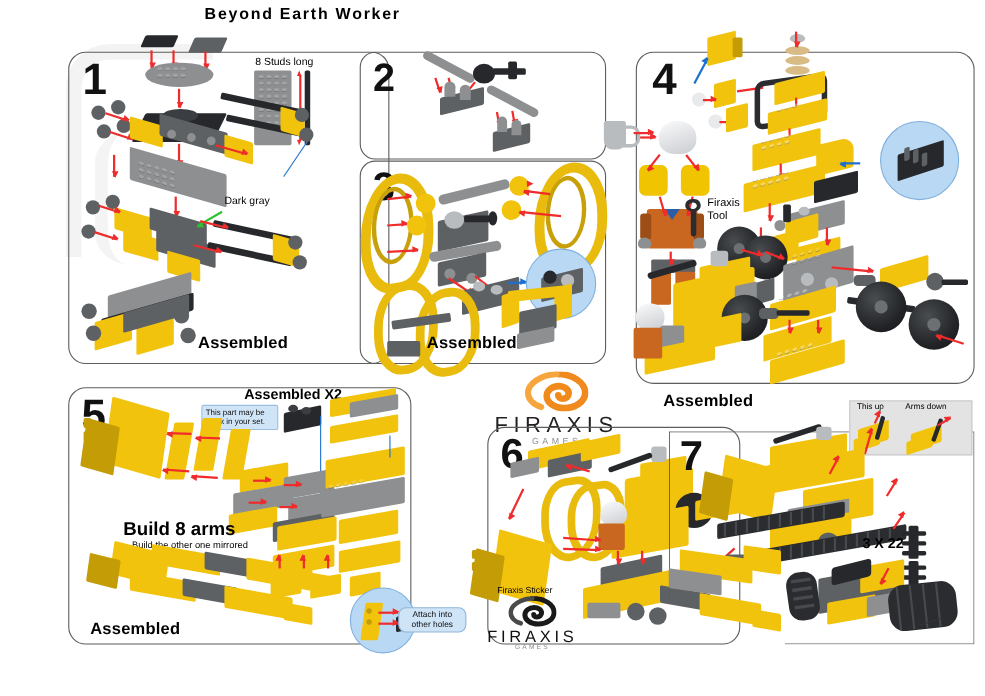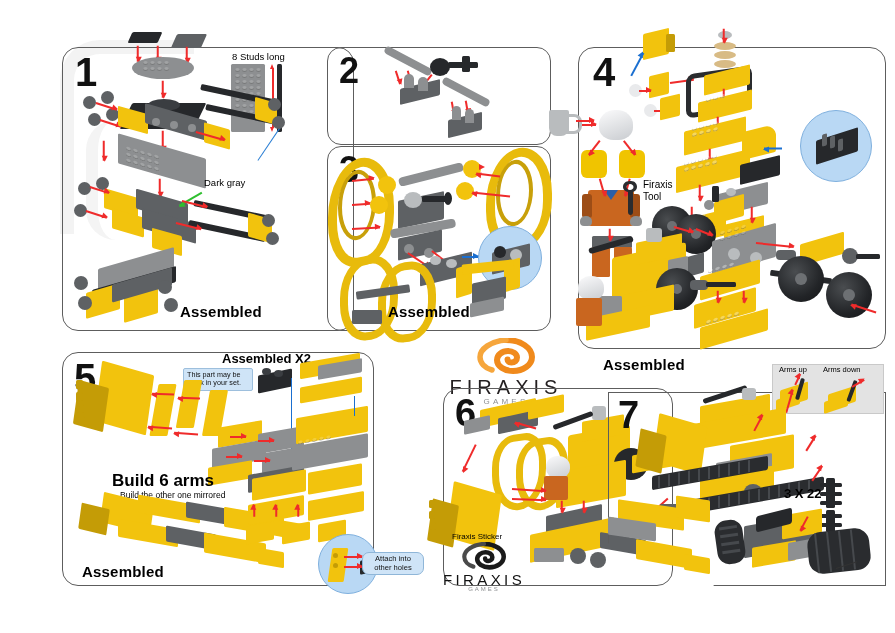--- a/index.html
+++ b/index.html
@@ -98,20 +98,21 @@
   .helmet{position:absolute;border-radius:48% 48% 42% 42%;background:linear-gradient(160deg,#fbfbfc,#c9ccd0);}
 </style>
 </head>
 <body>
 
 <div class="sheet">
 
   <div class="ghost"></div>
   <div class="ghost2"></div>
 
+  <div class="lbl lbl-title" style="left:186px;top:6px;">Beyond Earth Worker</div>
 
   <div class="panel" style="left:62px;top:47px;width:290px;height:282px;"></div>
   <div class="stepnum" style="left:75px;top:52px;font-size:40px;">1</div>
 
   <div class="pc" style="left:130px;top:30px;">
     <div class="brick blk" style="left:0;top:2px;width:30px;height:11px;transform:skewX(-24deg);"></div>
     <div class="brick gry-d" style="left:44px;top:4px;width:30px;height:14px;transform:skewX(-24deg);"></div>
   </div>
   <div class="ar" style="left:138px;top:45px;width:16px;transform:rotate(90deg);"></div>
   <div class="ar" style="left:158px;top:45px;width:16px;transform:rotate(90deg);"></div>
@@ -664,21 +665,21 @@
     <div class="brick gry" style="left:292px;top:440px;width:76px;height:24px;transform:skewY(-10deg);"></div>
     <div class="studs" style="left:298px;top:438px;grid-template-columns:repeat(5,1fr);transform:skewY(-10deg);">
       <div class="stud d"></div>
         <div class="stud d"></div>
         <div class="stud d"></div>
         <div class="stud d"></div>
         <div class="stud d"></div>
     </div>
   </div>
 
-  <div class="lbl lbl-bold-med" style="left:112px;top:472px;font-size:17px;font-weight:bold;">Build 6 arms</div>
+  <div class="lbl lbl-bold-med" style="left:112px;top:472px;font-size:17px;font-weight:bold;">Build 8 arms</div>
   <div class="lbl lbl-small" style="left:120px;top:491px;font-size:8.5px;">Build the other one mirrored</div>
 
   <div class="pc">
     <div class="brick yel" style="left:102px;top:498px;width:50px;height:30px;transform:skew(-8deg,14deg);"></div>
     <div class="brick yel-d" style="left:80px;top:506px;width:28px;height:26px;transform:skew(-8deg,14deg);"></div>
     <div class="brick yel" style="left:138px;top:500px;width:62px;height:18px;transform:skewY(10deg);"></div>
     <div class="brick gry-d" style="left:186px;top:506px;width:52px;height:16px;transform:skewY(10deg);"></div>
     <div class="brick yel" style="left:224px;top:512px;width:60px;height:20px;transform:skewY(10deg);"></div>
     <div class="brick yel" style="left:278px;top:522px;width:26px;height:16px;transform:skewY(10deg);"></div>
   </div>
@@ -784,21 +785,21 @@
   </div>
   <div class="ar" style="left:668px;top:498px;width:46px;transform:rotate(138deg);"></div>
 
   <div style="position:absolute;left:608px;top:392px;width:276px;height:192px;
               border:1.4px solid #5d5d5d;border-radius:0;
               clip-path:polygon(0 0,100% 0,100% 100%,38% 100%,38% 78%,0 78%);
               background:transparent;"></div>
   <div class="stepnum" style="left:618px;top:396px;font-size:38px;">7</div>
 
   <div class="gray-box" style="left:772px;top:364px;width:110px;height:48px;"></div>
-  <div class="lbl lbl-arms" style="left:779px;top:366px;">Arms up</div>
+  <div class="lbl lbl-arms" style="left:779px;top:366px;">This up</div>
   <div class="lbl lbl-arms" style="left:823px;top:366px;">Arms down</div>
   <div class="pc">
     <div class="brick yel" style="left:780px;top:386px;width:28px;height:18px;transform:skewY(-18deg);"></div>
     <div class="brick yel" style="left:776px;top:396px;width:24px;height:12px;transform:skewY(-18deg);"></div>
     <div class="brick blk" style="left:798px;top:378px;width:4px;height:22px;transform:rotate(16deg);"></div>
   </div>
   <div class="ar" style="left:795px;top:384px;width:12px;transform:rotate(-65deg);"></div>
   <div class="pc">
     <div class="brick yel" style="left:828px;top:390px;width:28px;height:16px;transform:skewY(-18deg);"></div>
     <div class="brick yel" style="left:824px;top:398px;width:24px;height:12px;transform:skewY(-18deg);"></div>

